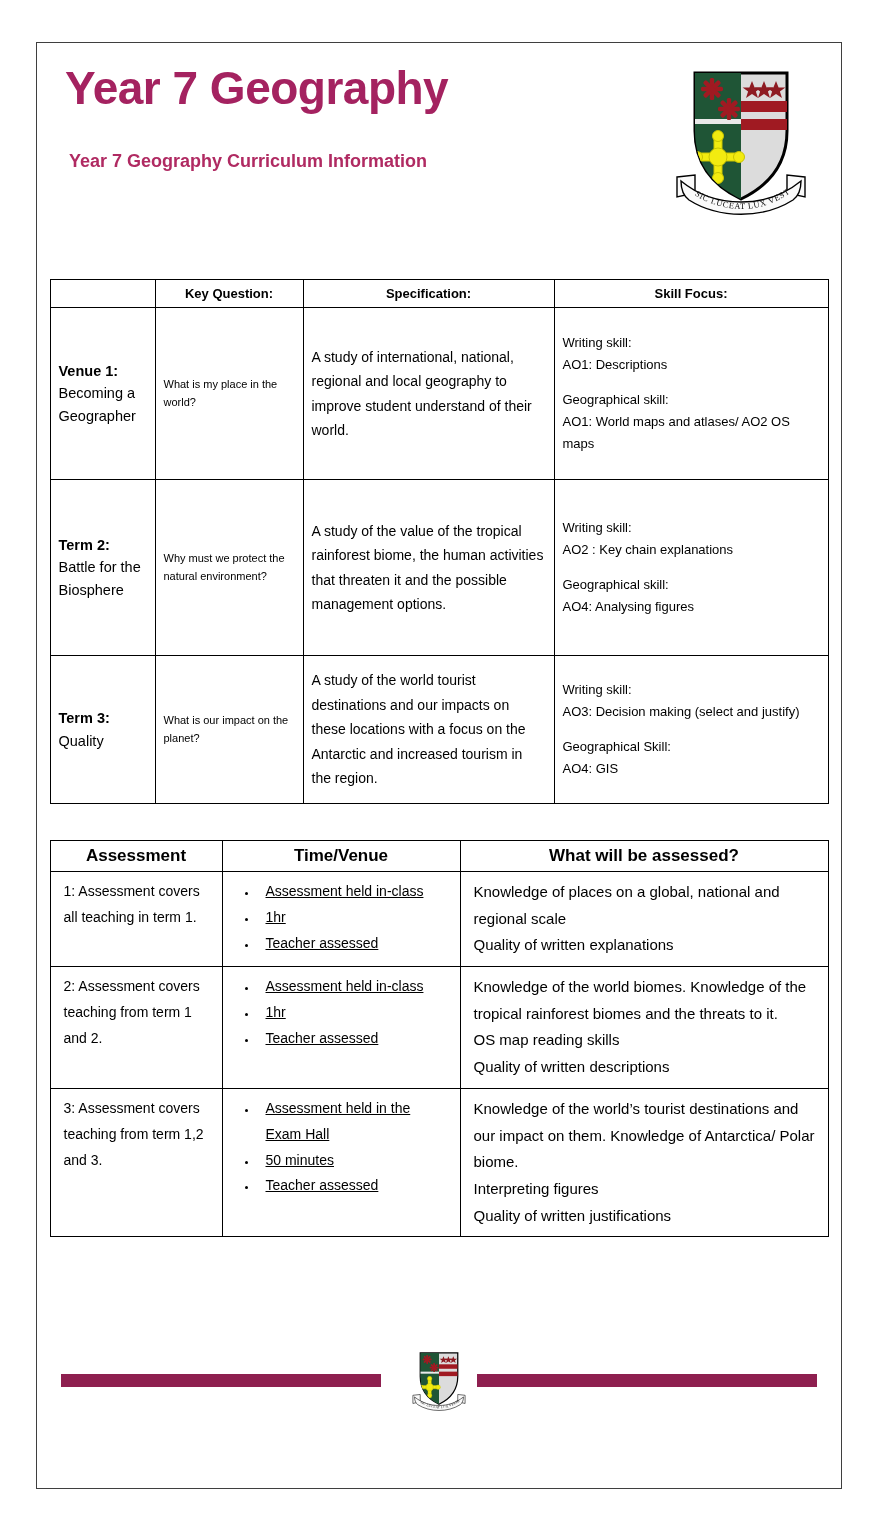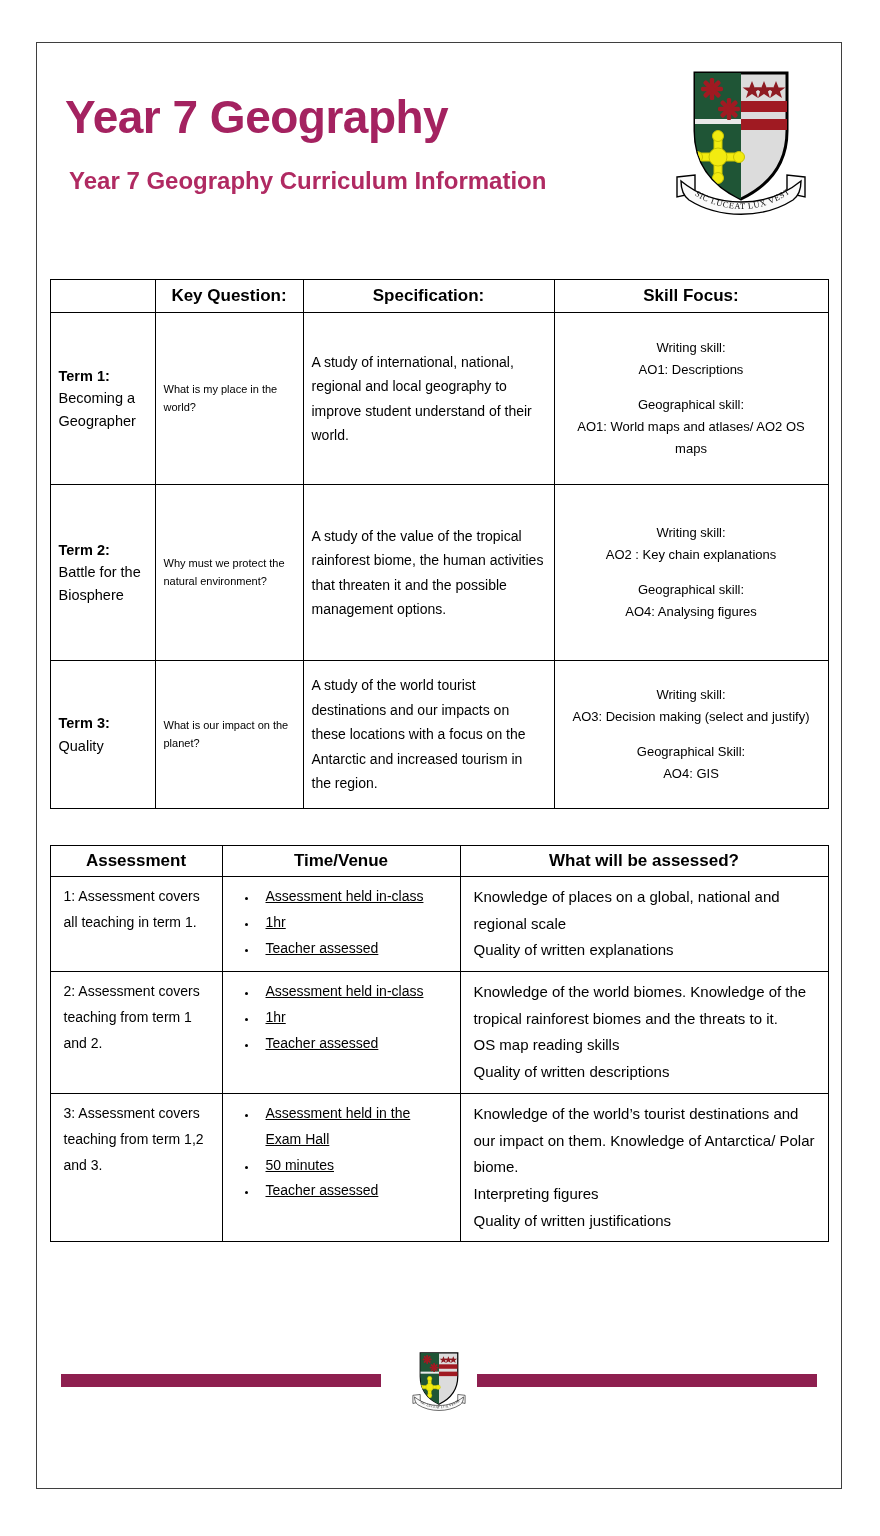--- a/index.html
+++ b/index.html
@@ -25,32 +25,32 @@
     box-sizing: border-box;
     background: #ffffff;
   }
   .header-area {
     position: relative;
     height: 190px;
   }
   .title-main {
     position: absolute;
     left: 28px;
-    top: 47px;
+    top: 18px;
     font-size: 46px;
     font-weight: bold;
     color: #A42260;
     letter-spacing: -0.5px;
     white-space: nowrap;
   }
   .title-sub {
     position: absolute;
     left: 32px;
-    top: 124px;
-    font-size: 24px;
+    top: 108px;
+    font-size: 18px;
     font-weight: bold;
     color: #B02A62;
     white-space: nowrap;
   }
   .crest-top {
     position: absolute;
     right: 24px;
     top: 14px;
     width: 152px;
     height: 165px;
@@ -76,42 +76,42 @@
     padding: 6px 8px;
     box-sizing: border-box;
   }
   table.curric col.c1 { width: 105px; }
   table.curric col.c2 { width: 148px; }
   table.curric col.c3 { width: 251px; }
   table.curric col.c4 { width: 274px; }
 
   .hdr {
     text-align: center;
-    font-size: 17px;
+    font-size: 13px;
     font-weight: bold;
     padding: 6px 4px !important;
   }
   .hdr-blank { border: 1.5px solid #000; }
   .term-label {
     font-size: 14.5px;
     line-height: 1.55;
   }
   .term-label b { font-size: 14.5px; }
   .kq {
     font-size: 11px;
     line-height: 1.6;
   }
   .spec {
     font-size: 14px;
     line-height: 1.75;
   }
   .skill {
     font-size: 13px;
     line-height: 1.7;
-    text-align: center;
+    text-align: left;
   }
   .skill .u { }
   .skill .gap { display: block; height: 13px; }
 
   
   table.assess {
     border-collapse: collapse;
     table-layout: fixed;
     margin: 0 auto;
     width: 778px;
@@ -262,21 +262,21 @@
         <th class="hdr hdr-blank"></th>
         <th class="hdr">Key Question:</th>
         <th class="hdr">Specification:</th>
         <th class="hdr">Skill Focus:</th>
       </tr>
     </thead>
     <tbody>
 
       <tr style="height:172px">
         <td class="term-label">
-          <b>Term 1:</b><br>
+          <b>Venue 1:</b><br>
           <span>Becoming a Geographer</span>
         </td>
         <td class="kq">What is my place in the world?</td>
         <td class="spec">A study of international, national, regional and local geography to improve student understand of their world.</td>
         <td class="skill">
           <span>Writing skill:</span><br>
           <span class="u">AO1: Descriptions</span>
           <span class="gap"></span>
           <span>Geographical skill:</span><br>
           <span class="u">AO1: World maps and atlases/ AO2 OS maps</span>

